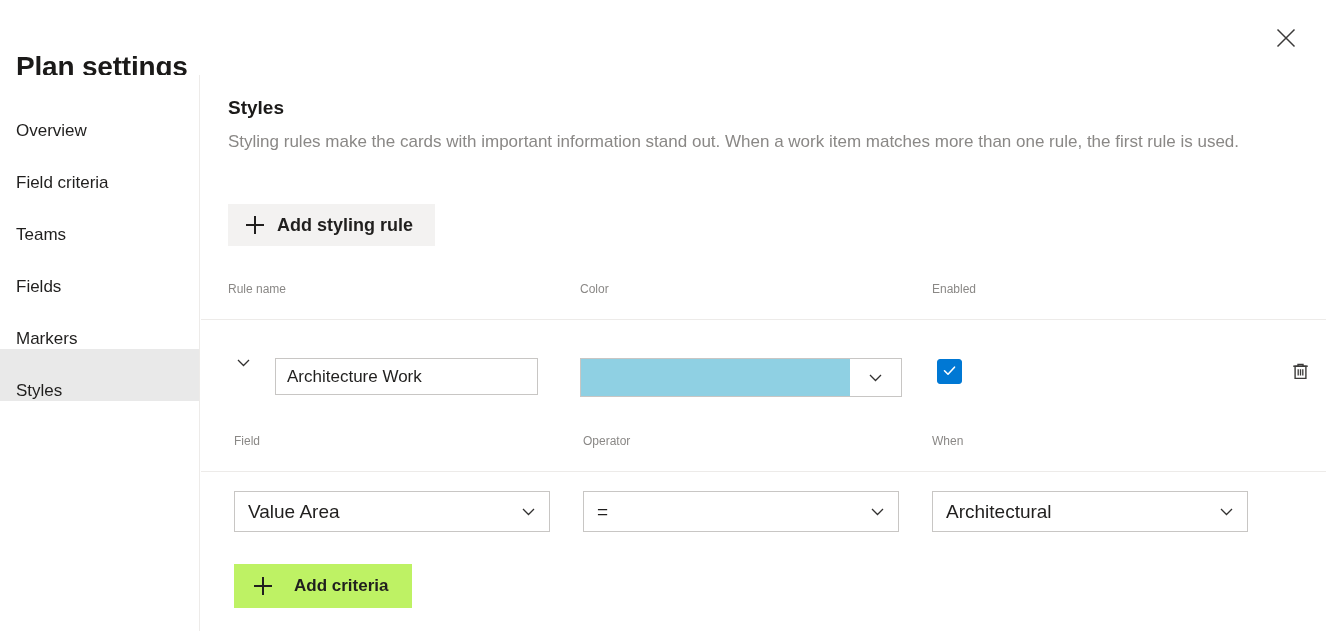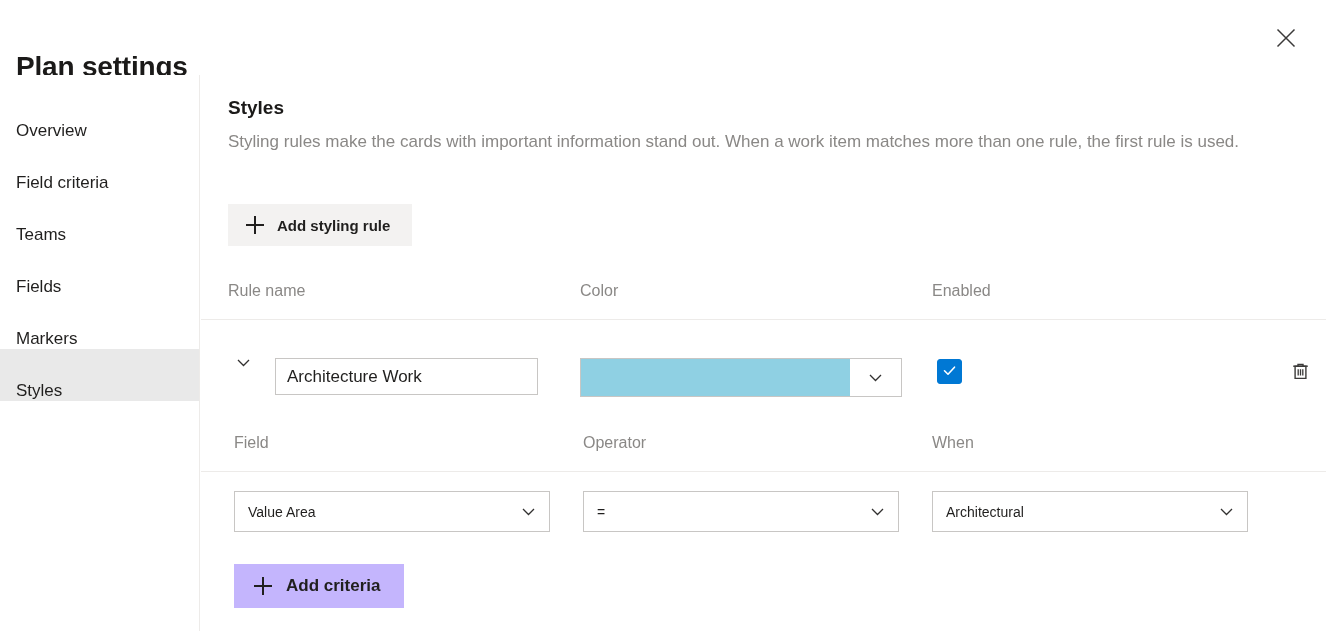--- a/index.html
+++ b/index.html
@@ -118,35 +118,35 @@
     top: 129px;
     height: 42px;
     display: inline-flex;
     align-items: center;
     gap: 13px;
     padding: 0 22px 0 18px;
     background: #f3f2f1;
     border: none;
     cursor: pointer;
     font-family: "Liberation Sans", sans-serif;
-    font-size: 15px;
+    font-size: 18px;
     font-weight: 600;
     color: #201f1e;
   }
 
   .add-criteria-btn {
     position: absolute;
     left: 33px;
     top: 489px;
     height: 44px;
     display: inline-flex;
     align-items: center;
-    gap: 14px;
+    gap: 22px;
     padding: 0 24px 0 20px;
-    background: #c4b5fd;
+    background: #bef264;
     border: none;
     cursor: pointer;
     font-family: "Liberation Sans", sans-serif;
     font-size: 17px;
     font-weight: 600;
     color: #201f1e;
   }
 
   .plus-icon {
     display: inline-block;
@@ -170,21 +170,21 @@
     left: 0;
     width: 1125px;
     border-bottom: 1px solid #edebe9;
   }
   .col-head-row.primary { top: 198px; height: 47px; }
   .col-head-row.secondary { top: 350px; height: 47px; }
 
   .col-head {
     position: absolute;
     top: 9px;
-    font-size: 16px;
+    font-size: 12px;
     color: #8a8886;
     white-space: nowrap;
   }
 
   
   .rule-row {
     position: absolute;
     left: 0;
     top: 246px;
     width: 1125px;
@@ -283,21 +283,21 @@
     position: absolute;
     top: 416px;
     height: 41px;
     border: 1px solid #c8c6c4;
     background: #ffffff;
     display: flex;
     align-items: center;
     cursor: pointer;
     padding: 0 11px 0 13px;
     font-family: "Liberation Sans", sans-serif;
-    font-size: 14px;
+    font-size: 19px;
     color: #201f1e;
   }
   .sel .sel-text {
     flex: 1 1 auto;
     text-align: left;
     white-space: nowrap;
     overflow: hidden;
   }
   .sel .sel-caret {
     flex: none;

